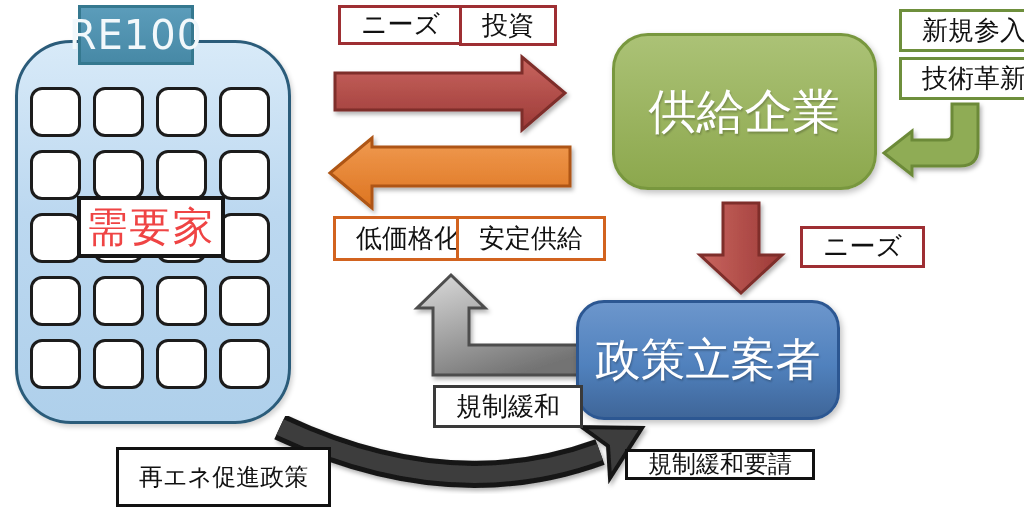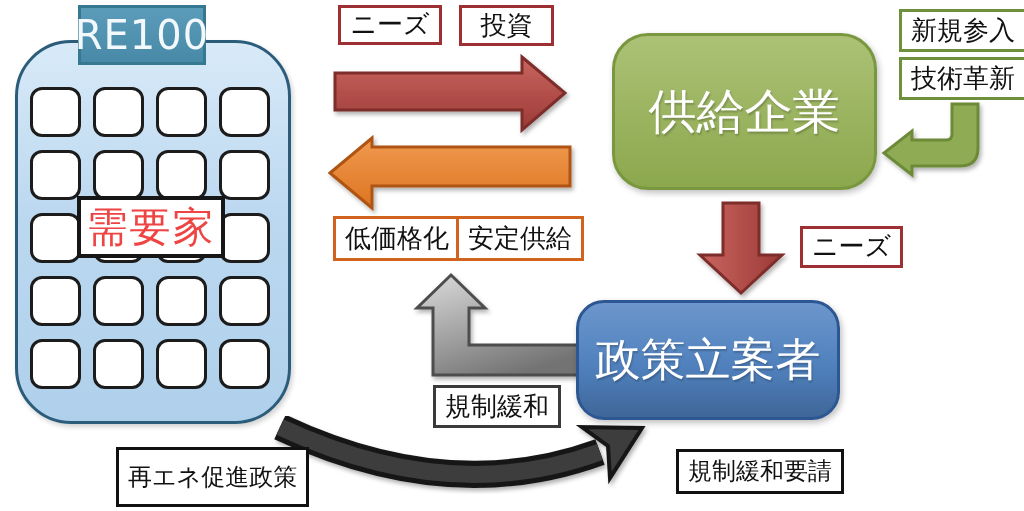--- a/index.html
+++ b/index.html
@@ -17,21 +17,21 @@
     box-shadow:2px 3px 5px rgba(0,0,0,0.18);
   }
   .windows {
     position:absolute; left:12px; top:44px;
     display:grid; grid-template-columns:repeat(4,51px); grid-auto-rows:50px;
     column-gap:12px; row-gap:13px;
   }
   .win { background:#fff; border:3px solid #1c1c1c; border-radius:12px; }
 
   .badge {
-    position:absolute; left:78px; top:5px; width:128px; height:60px;
+    position:absolute; left:78px; top:5px; width:116px; height:60px;
     background:linear-gradient(180deg,#5B9CBA,#4789A6);
     border:3px solid #35788F; box-sizing:border-box;
     display:flex; align-items:center; justify-content:center;
     color:#F2F8FB; font-size:40px; letter-spacing:1px;
   }
   .demand-sign {
     position:absolute; left:77px; top:196px; width:148px; height:62px;
     background:#fff; border:4px solid #161616; box-sizing:border-box;
     display:flex; align-items:center; justify-content:center;
     color:#ef4444; font-size:41px; letter-spacing:2px; white-space:nowrap;
@@ -52,21 +52,21 @@
   .node.policy {
     left:576px; top:300px; width:264px; height:120px; border-radius:28px;
     background:linear-gradient(180deg,#6C96CC 0%,#5081BD 55%,#3F6699 100%);
     border:3px solid #2C5792; font-size:45px;
   }
 
   
   .tag {
     position:absolute; background:#fff; box-sizing:border-box;
     display:inline-flex; align-items:center; justify-content:center;
-    color:#111; font-size:26px; padding:3px 9px; white-space:nowrap; line-height:1.2;
+    color:#111; font-size:26px; padding:3px 20px; white-space:nowrap; line-height:1.2;
   }
   .tag.red    { border:3px solid #9E2F33; }
   .tag.orange { border:3px solid #D2631F; }
   .tag.green  { border:3px solid #6E8F3C; }
   .tag.gray   { border:3px solid #3A3A3A; }
   .tag.black  { border:3px solid #111111; }
   .tag.small  { font-size:24px; }
 </style>
 </head>
 <body>
@@ -150,15 +150,15 @@
   <div class="tag orange" style="left:456px; top:216px; min-width:114px; height:45px;">安定供給</div>
 
   <div class="tag green" style="left:899px; top:9px; min-width:113px; height:43px;">新規参入</div>
   <div class="tag green" style="left:899px; top:57px; min-width:115px; height:43px;">技術革新</div>
 
   <div class="tag red" style="left:800px; top:226px; min-width:97px; height:42px;">ニーズ</div>
 
   <div class="tag gray" style="left:433px; top:385px; min-width:113px; height:43px;">規制緩和</div>
 
   <div class="tag black small" style="left:116px; top:447px; height:60px;">再エネ促進政策</div>
-  <div class="tag black small" style="left:676px; top:449px; height:45px;">規制緩和要請</div>
+  <div class="tag black small" style="left:625px; top:449px; height:31px;">規制緩和要請</div>
 
 </div>
 
 </body></html>

